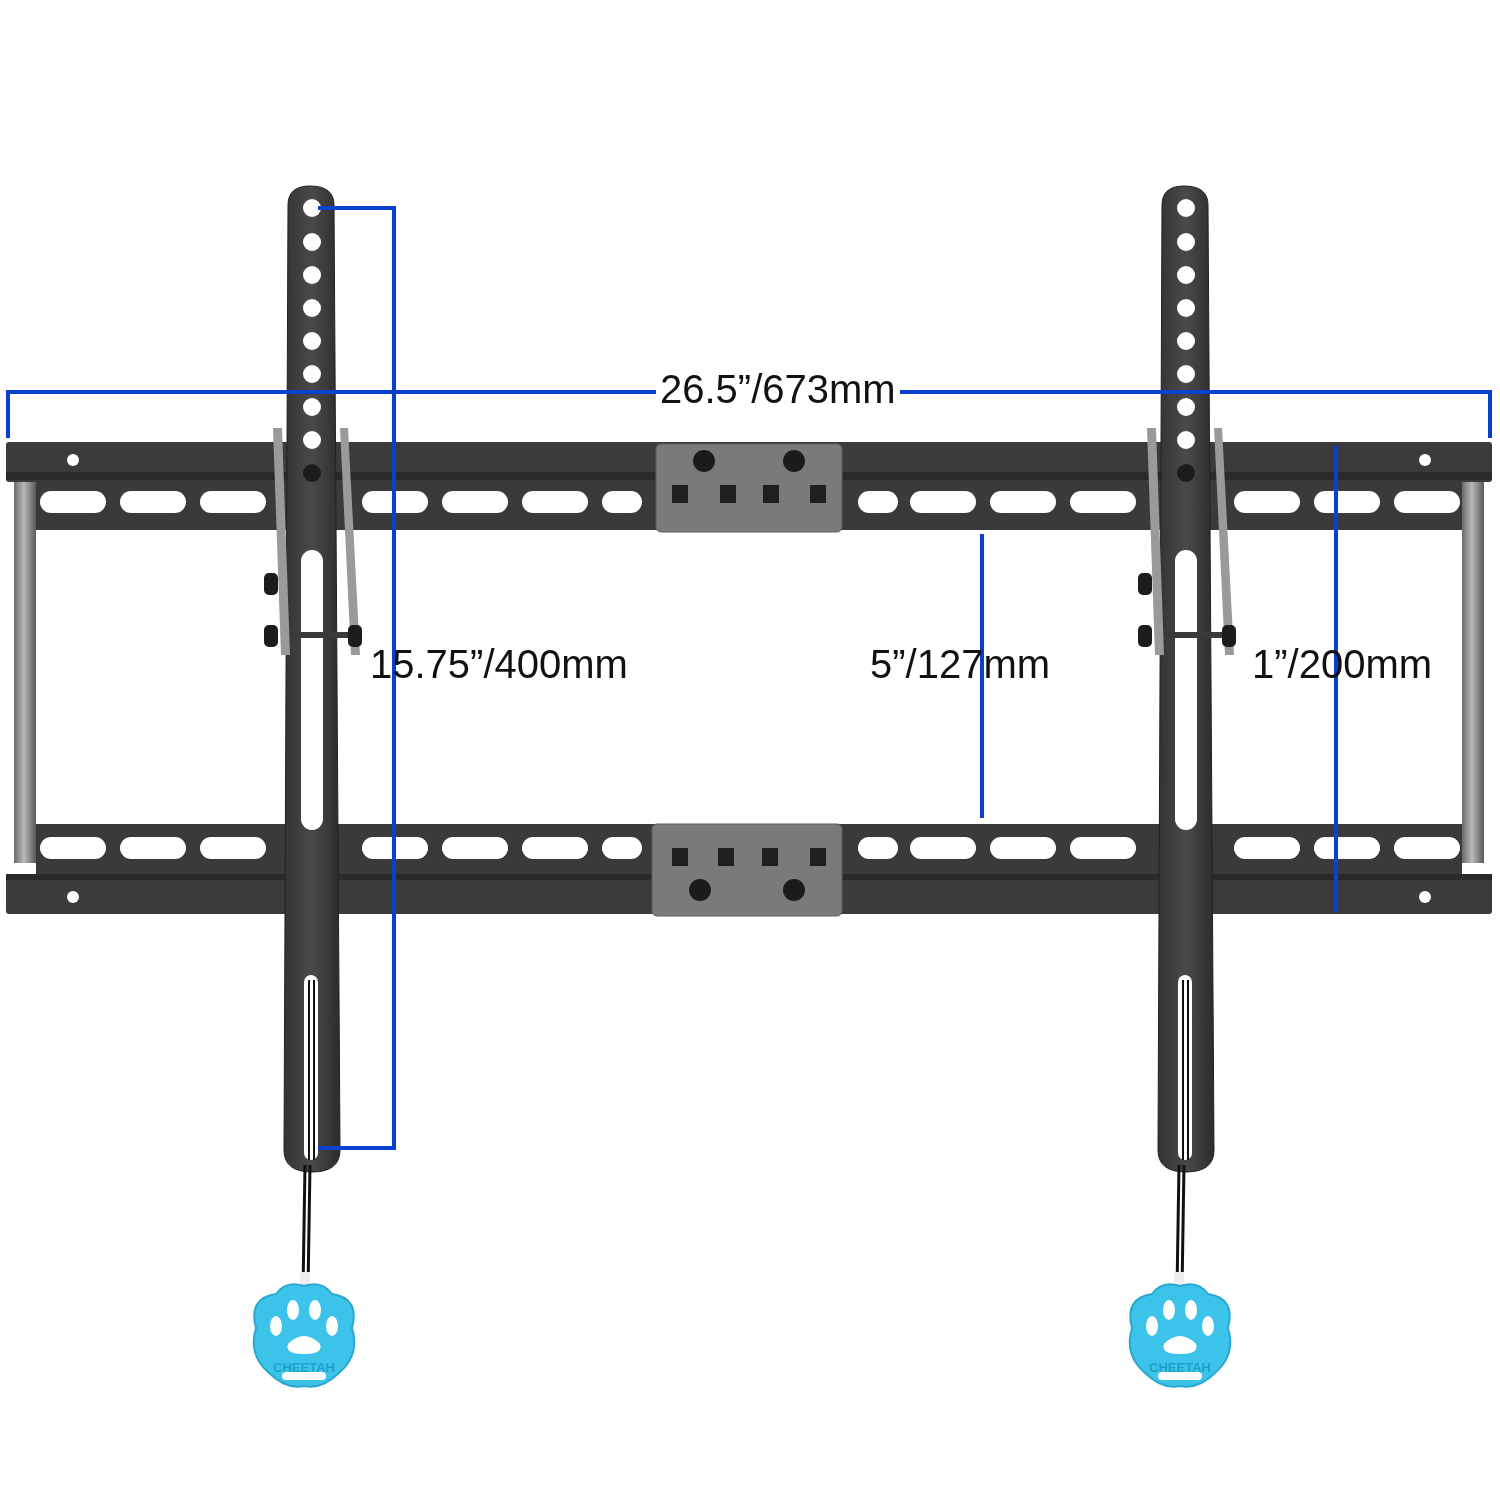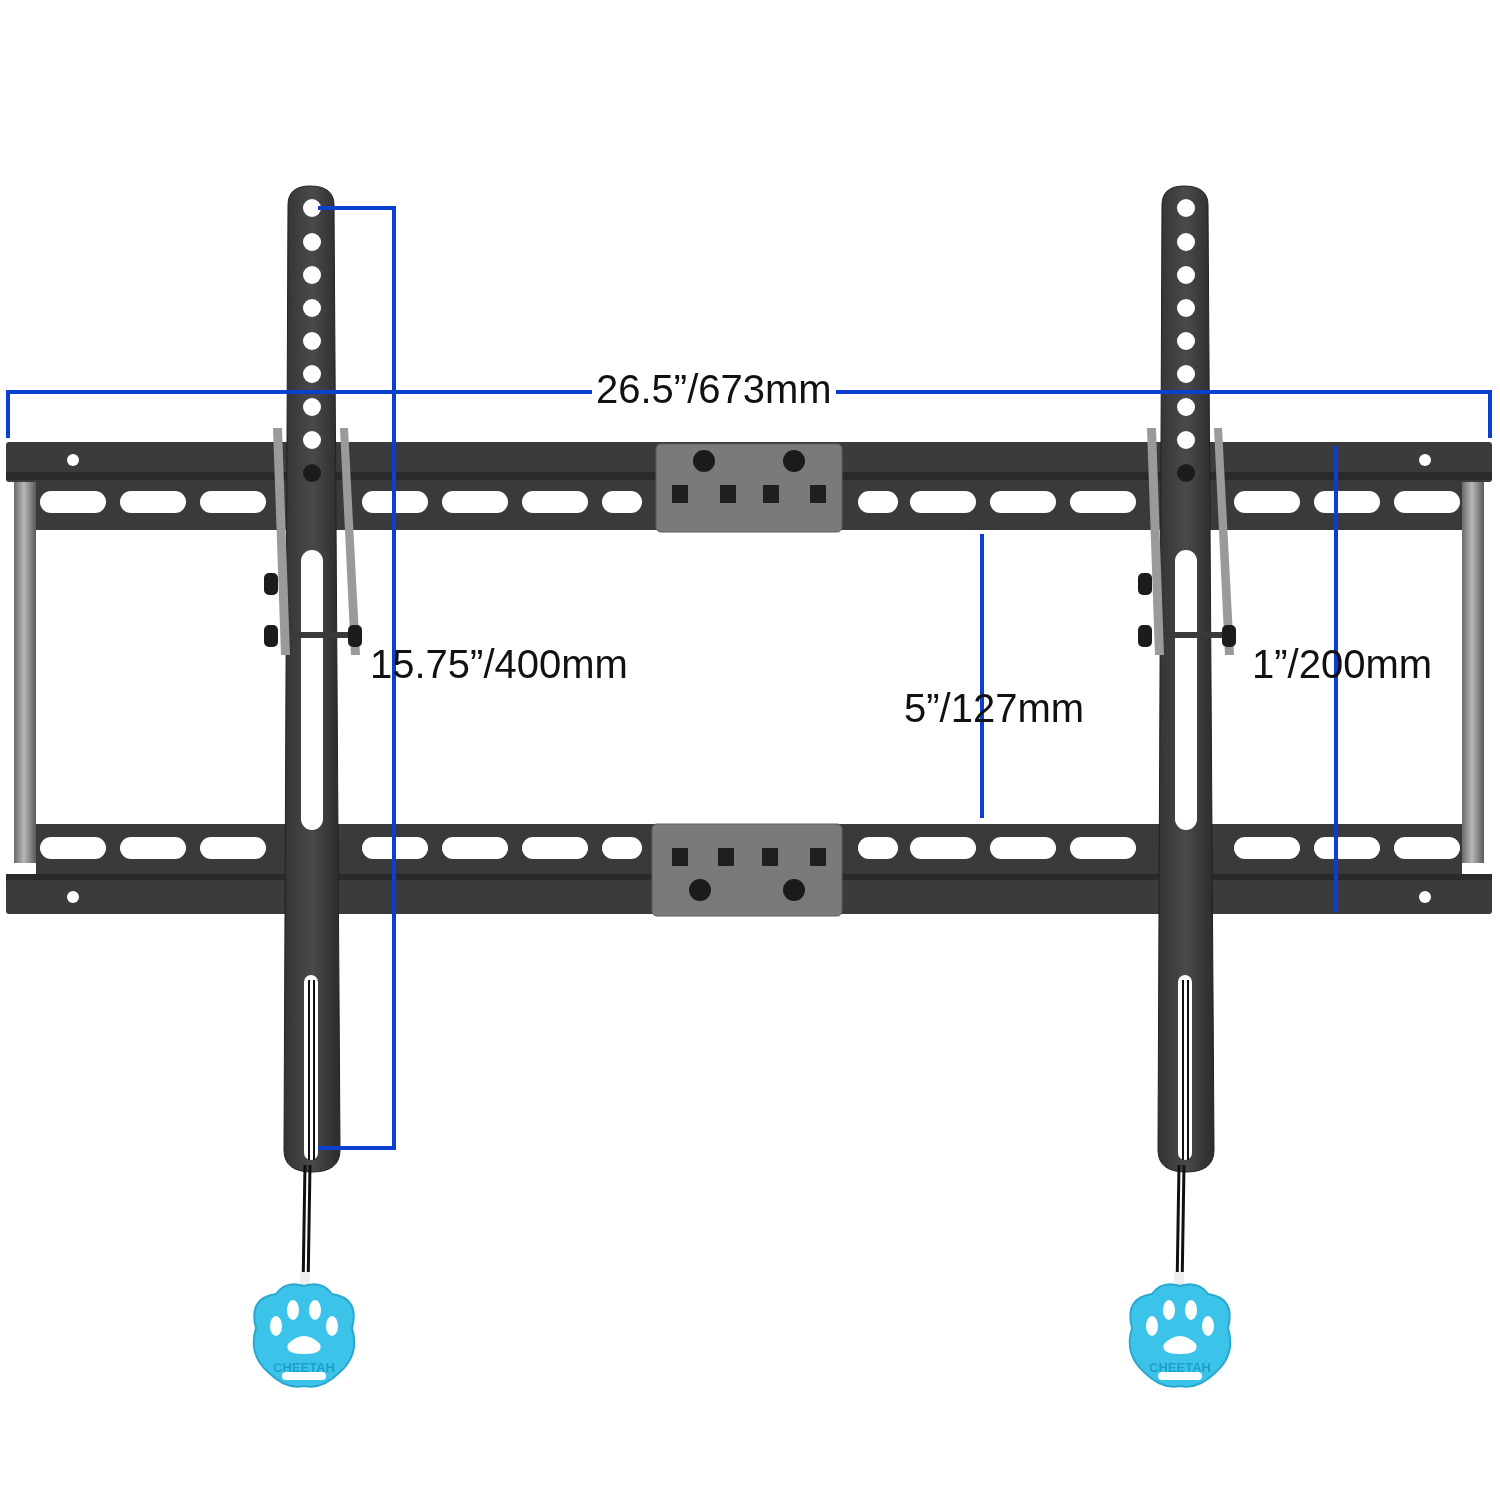--- a/index.html
+++ b/index.html
@@ -189,16 +189,16 @@
     <path d="M8 438 L8 392 L1490 392 L1490 438"></path>
 
     <path d="M318 208 L394 208 L394 1148 L318 1148"></path>
 
     <line x1="982" y1="534" x2="982" y2="818"></line>
 
     <line x1="1336" y1="446" x2="1336" y2="912"></line>
   </g>
 </svg>
 
-<div class="dim-label" style="left:592px; top:366px;text-align:center;">26.5”/673mm</div>
+<div class="dim-label" style="left:656px; top:366px;text-align:center;">26.5”/673mm</div>
 <div class="dim-label plain" style="left:366px; top:641px;">15.75”/400mm</div>
-<div class="dim-label plain" style="left:900px; top:641px;margin-top:44px;">5”/127mm</div>
+<div class="dim-label plain" style="left:866px; top:641px;">5”/127mm</div>
 <div class="dim-label plain" style="left:1248px; top:641px;">1”/200mm</div>
 
 </body></html>

